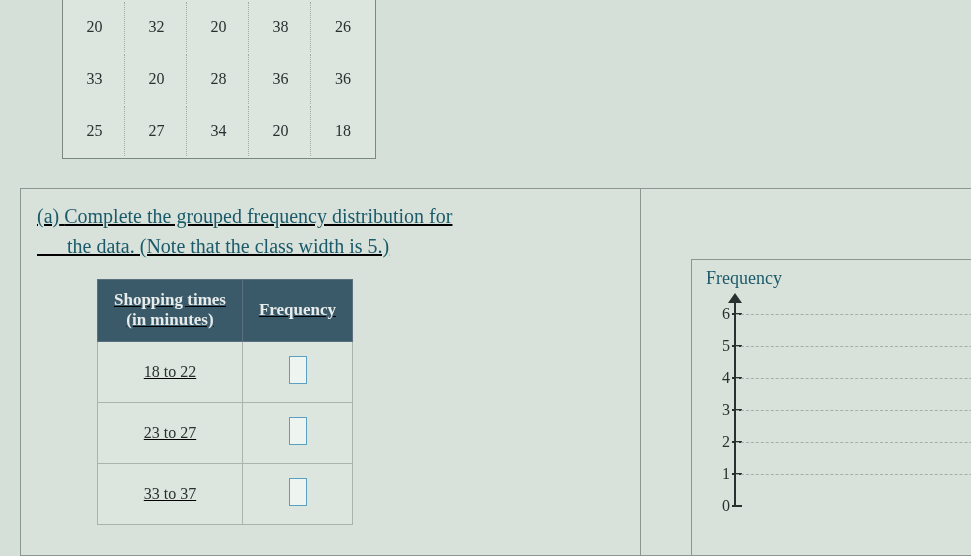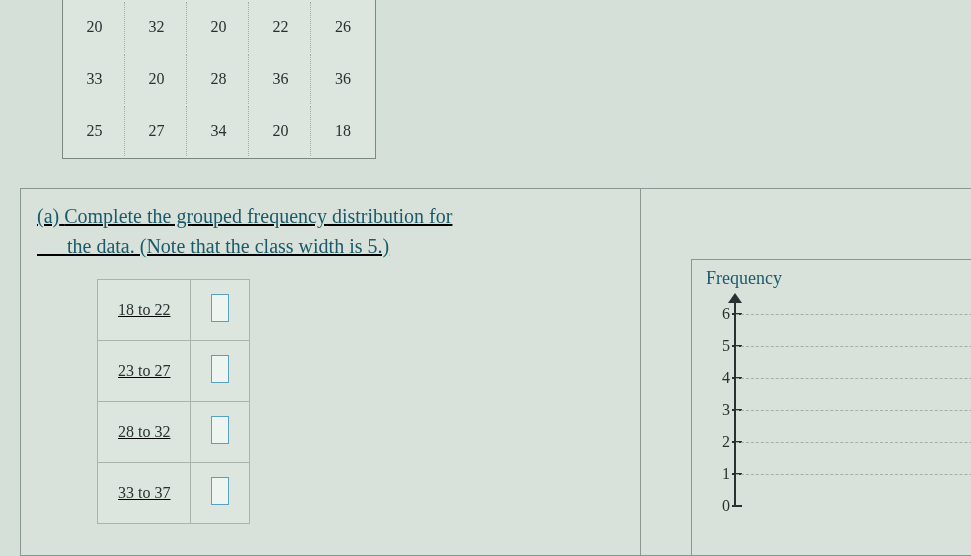--- a/index.html
+++ b/index.html
@@ -149,21 +149,21 @@
   </style>
 </head>
 <body>
 
 <table class="data-table">
   <tbody>
       <tr>
     <td>20</td>
     <td>32</td>
     <td>20</td>
-    <td>22</td>
+    <td>38</td>
     <td>26</td>
   </tr>
   <tr>
     <td>33</td>
     <td>20</td>
     <td>28</td>
     <td>36</td>
     <td>36</td>
   </tr>
   <tr>
@@ -178,30 +178,33 @@
 
 <div class="lower-section">
   <div class="part-a">
     <div class="question-text">
       <span>(a)</span>
       <span>Complete the grouped frequency distribution for</span><br>
       &nbsp;&nbsp;&nbsp;&nbsp;&nbsp;&nbsp;<span>the data. (Note that the class width is 5.)</span>
     </div>
     <table class="freq-table">
       <tbody>
+          <tr>
+        <th>
+          <span>Shopping times</span><br>
+          <span>(in minutes)</span>
+        </th>
+        <th>Frequency</th>
+      </tr>
       <tr>
         <td>18 to 22</td>
         <td><span class="input-box"></span></td>
       </tr>
       <tr>
         <td>23 to 27</td>
-        <td><span class="input-box"></span></td>
-      </tr>
-      <tr>
-        <td>28 to 32</td>
         <td><span class="input-box"></span></td>
       </tr>
       <tr>
         <td>33 to 37</td>
         <td><span class="input-box"></span></td>
       </tr>
     </tbody>
       </table>
   </div>
 

